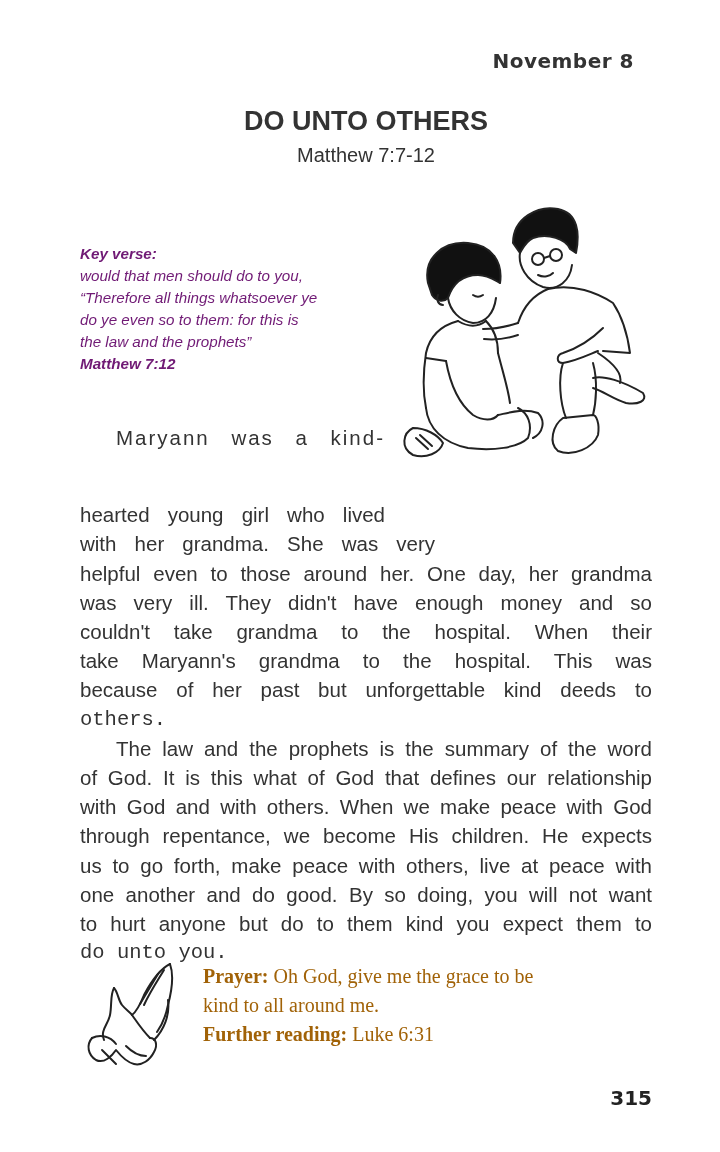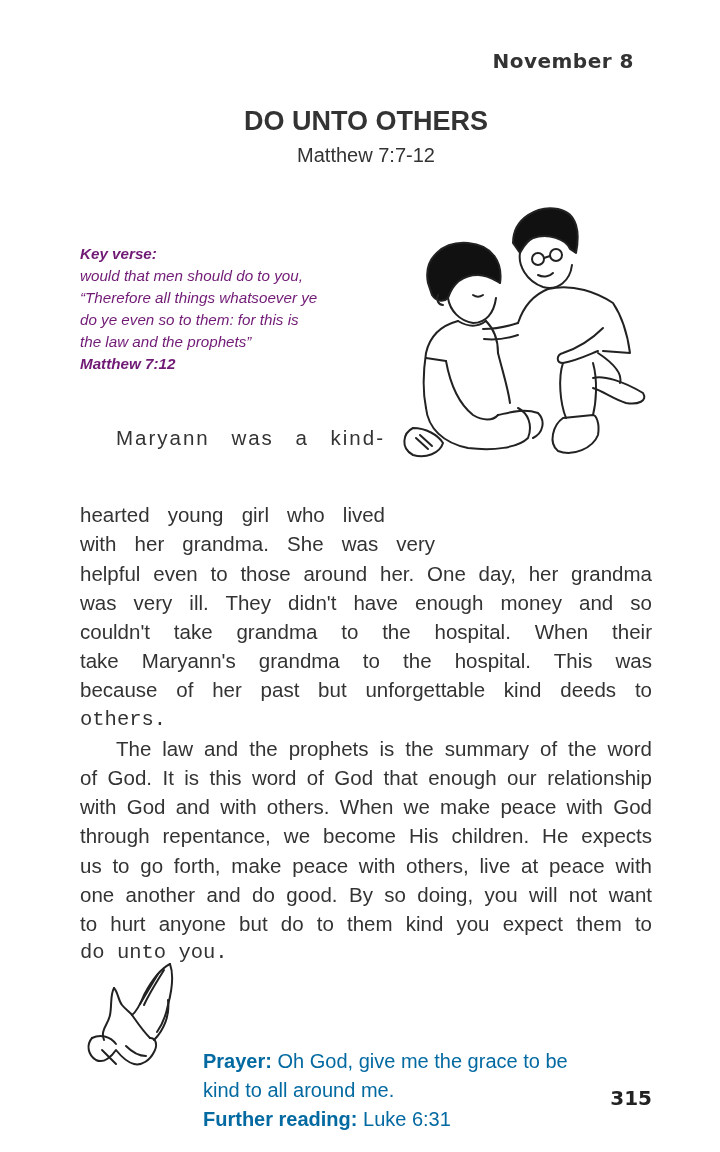--- a/index.html
+++ b/index.html
@@ -67,25 +67,25 @@
     .story .short3 { width: 355px; }
     .story .full { width: 572px; }
     .story .last { text-align-last: left; font-family: Liberation Mono, monospace; }
     .story .indent { padding-left: 36px; box-sizing: border-box; }
     .hands {
       position: absolute;
       left: 82px; top: 960px; width: 100px; height: 112px;
     }
     .prayer {
       position: absolute;
-      left: 203px; top: 1047px; width: 420px;
-      font-family: Liberation Sans, sans-serif;
+      left: 203px; top: 962px; width: 420px;
+      font-family: Liberation Serif, serif;
       font-size: 20px;
       line-height: 29px;
-      color: #0369a1;
+      color: #a16207;
     }
     .prayer b { font-weight: bold; }
     .pagenum {
       position: absolute;
       right: 68px; top: 1086px;
       font-family: "DejaVu Sans", sans-serif;
       font-weight: bold;
       font-size: 20px;
       color: #222;
     }
@@ -158,21 +158,21 @@
   <span class="line short1">Maryann was a kind-</span>
   <span class="line short2">hearted young girl who lived</span>
   <span class="line short3">with her grandma. She was very</span>
   <span class="line full">helpful even to those around her. One day, her grandma</span>
   <span class="line full">was very ill. They didn't have enough money and so</span>
   <span class="line full">couldn't take grandma to the hospital. When their</span>
   <span class="line full">take Maryann's grandma to the hospital. This was</span>
   <span class="line full">because of her past but unforgettable kind deeds to</span>
   <span class="line full last">others.</span>
   <span class="line full indent">The law and the prophets is the summary of the word</span>
-  <span class="line full">of God. It is this word of God that enough our relationship</span>
+  <span class="line full">of God. It is this what of God that defines our relationship</span>
   <span class="line full">with God and with others. When we make peace with God</span>
   <span class="line full">through repentance, we become His children. He expects</span>
   <span class="line full">us to go forth, make peace with others, live at peace with</span>
   <span class="line full">one another and do good. By so doing, you will not want</span>
   <span class="line full">to hurt anyone but do to them kind you expect them to</span>
   <span class="line full last">do unto you.</span>
 </div>
 
 <div class="hands">
   <svg width="100" height="112" viewBox="0 0 100 112" fill="none" stroke="#222" stroke-width="2" stroke-linecap="round" stroke-linejoin="round">

